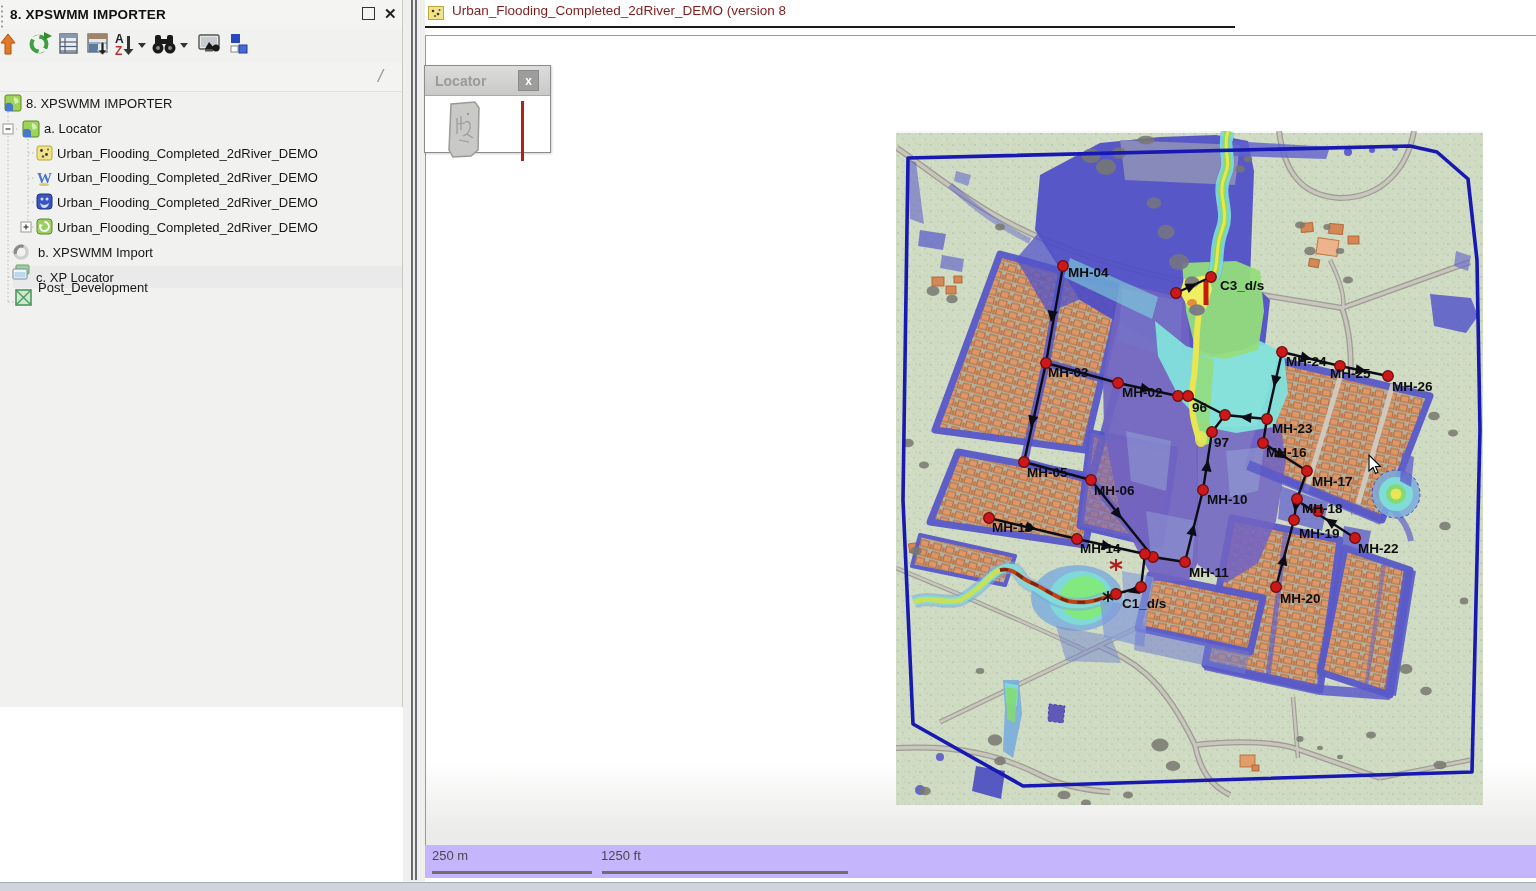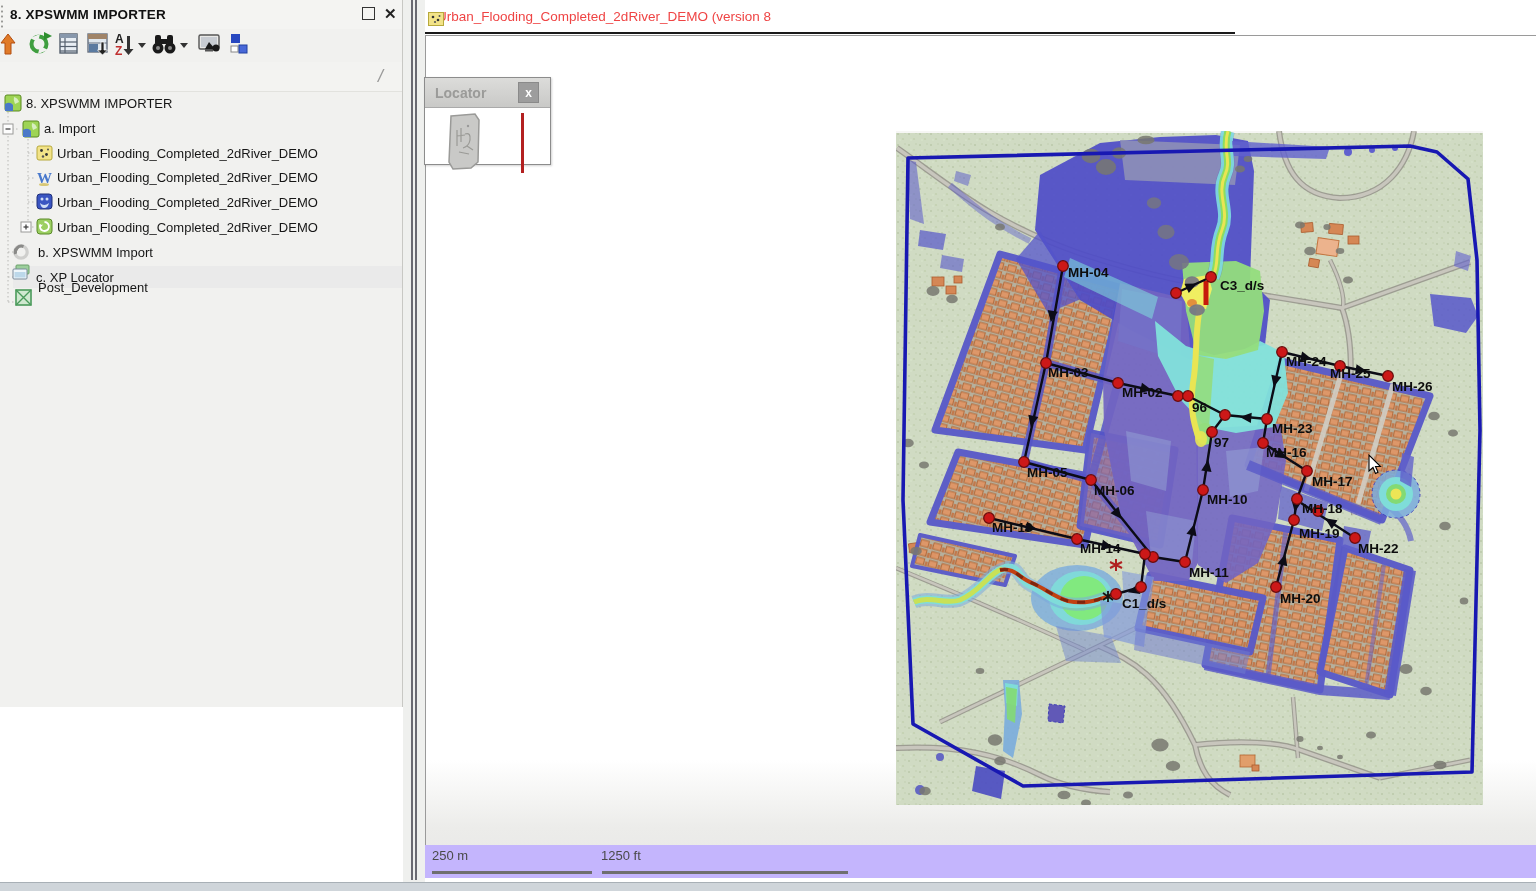--- a/index.html
+++ b/index.html
@@ -17,25 +17,25 @@
 #sep{position:absolute;left:0;top:62px;width:402px;height:30px;background:#f3f3f1;border-bottom:1px solid #e2e2de}
 #slash{position:absolute;left:378px;top:66px;font-size:18px;color:#999;font-style:italic}
 
 .trow{position:absolute;font-size:13px;color:#161616;white-space:nowrap}
 
 #dvd{position:absolute;left:403px;top:0;width:22px;height:891px;background:#eff0ee}
 #dvd .l1{position:absolute;left:8px;top:0;width:2px;height:880px;background:#6a6a72}
 #dvd .l2{position:absolute;left:12px;top:0;width:2px;height:880px;background:#6a6a72}
 
 #rp{position:absolute;left:425px;top:0;width:1111px;height:891px;background:#fff}
-#tab{position:absolute;left:0px;top:9px;width:810px;height:25px;padding-left:12px;font-size:13.5px;color:#ef4444;border-bottom:2px solid #1a1a1a}
+#tab{position:absolute;left:0px;top:3px;width:810px;height:25px;padding-left:27px;font-size:13.5px;color:#7f1d1d;border-bottom:2px solid #1a1a1a}
 #tabic{position:absolute;left:3px;top:2px;width:16px;height:16px}
 #canv{position:absolute;left:0;top:35px;width:1111px;height:843px;border-left:1px solid #9a9a9a;border-top:1px solid #9a9a9a;background:linear-gradient(#ffffff 86%,#ececea 94%,#e7e7e6 100%)}
 
-#loc{position:absolute;left:-2px;top:41px;width:127px;height:88px;border:1px solid #8c8c8c;background:#fff;box-shadow:1px 1px 2px rgba(0,0,0,.18)}
+#loc{position:absolute;left:-2px;top:29px;width:127px;height:88px;border:1px solid #8c8c8c;background:#fff;box-shadow:1px 1px 2px rgba(0,0,0,.18)}
 #loc .lt{position:absolute;left:0;top:0;width:100%;height:30px;background:linear-gradient(#dcdcda,#c9c9c7);border-bottom:1px solid #aaa}
 #loc .lx{position:absolute;right:11px;top:4px;width:21px;height:21px;background:#9d9d9d;color:#fff;font-size:12px;font-weight:bold;text-align:center;line-height:21px;border:1px solid #8a8a8a}
 #loc .ln{position:absolute;left:10px;top:7px;font-size:14px;font-weight:bold;color:#9b9b99}
 #redln{position:absolute;left:96px;top:35px;width:3px;height:60px;background:#b32020}
 
 #ftr{position:absolute;left:425px;top:845px;width:1111px;height:33px;background:#c4b5fd}
 #ftr .t{position:absolute;top:3px;font-size:13px;color:#4a4a4a}
 #ftr .b{position:absolute;top:26px;height:3px;background:#6f6f6f}
 #strip{position:absolute;left:0px;top:882px;width:1536px;height:9px;background:#cfd5da;border-top:1px solid #a8b0b6}
 </style>
@@ -190,21 +190,21 @@
         <rect x="0" y="4" width="14" height="10" rx="1" fill="#eef6fa" stroke="#7a8a9a"></rect>
         <rect x="1.5" y="7" width="11" height="5.5" fill="#bcd8ea"></rect>
       </g>
 
       <g transform="translate(16,196)">
         <rect x="0" y="0" width="15" height="15" fill="#cfe8cf" stroke="#4a9a5a" stroke-width="1.6"></rect>
         <path d="M0,0 L15,15 M15,0 L0,15" stroke="#4a9a5a" stroke-width="1.4"></path>
       </g>
     </svg>
     <div class="trow" style="left:26px;top:96px">8. XPSWMM IMPORTER</div>
-    <div class="trow" style="left:44px;top:121px">a. Import</div>
+    <div class="trow" style="left:44px;top:121px">a. Locator</div>
     <div class="trow" style="left:57px;top:146px">Urban_Flooding_Completed_2dRiver_DEMO</div>
     <div class="trow" style="left:57px;top:170px">Urban_Flooding_Completed_2dRiver_DEMO</div>
     <div class="trow" style="left:57px;top:195px">Urban_Flooding_Completed_2dRiver_DEMO</div>
     <div class="trow" style="left:57px;top:220px">Urban_Flooding_Completed_2dRiver_DEMO</div>
     <div class="trow" style="left:38px;top:245px">b. XPSWMM Import</div>
     <div class="trow" style="left:36px;top:270px">c. XP Locator</div>
     <div class="trow" style="left:38px;top:280px">Post_Development</div>
   </div>
 </div>
 

